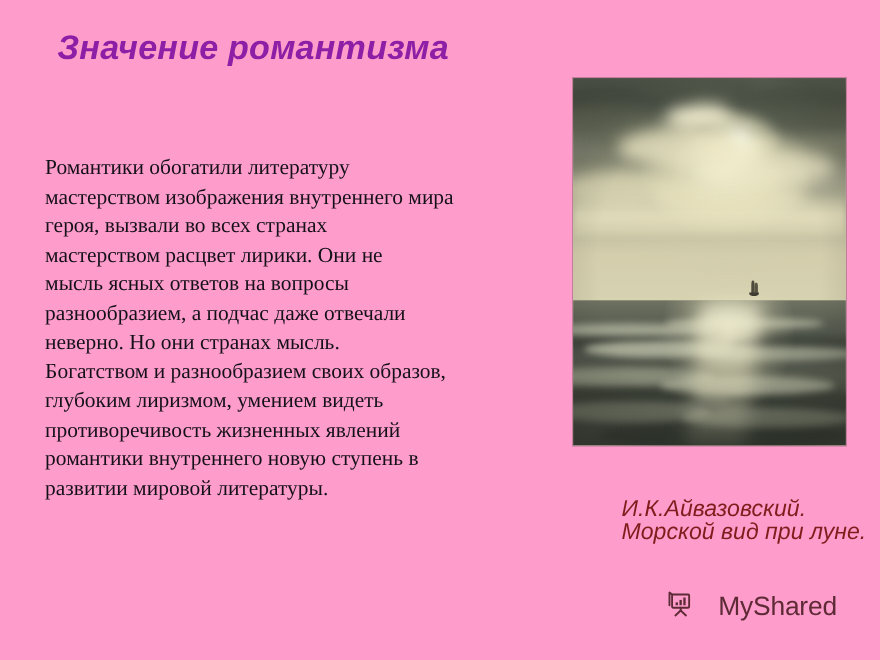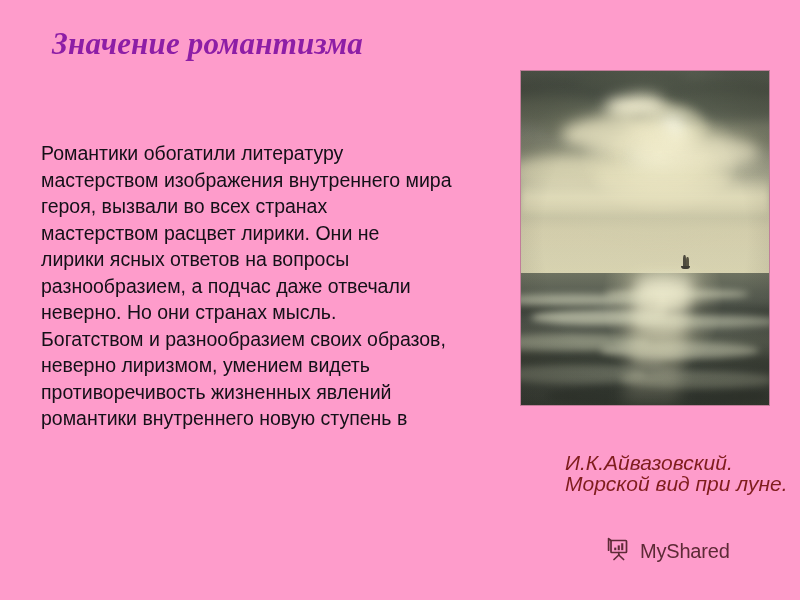--- a/index.html
+++ b/index.html
@@ -20,36 +20,36 @@
     background: #fe9ccb;
     overflow: hidden;
   }
 
   
   #slide-title {
     position: absolute;
     left: 52px;
     top: 26px;
     width: 470px;
-    font-family: Liberation Serif, serif;
+    font-family: Liberation Sans, sans-serif;
     font-size: 31px;
     font-style: italic;
     font-weight: bold;
     color: #8d1ea6;
     letter-spacing: 0.2px;
     white-space: nowrap;
   }
 
   
   #body-text {
     position: absolute;
     left: 41px;
     top: 140px;
     width: 440px;
-    font-family: Liberation Sans, sans-serif;
+    font-family: Liberation Serif, serif;
     font-size: 19.5px;
     line-height: 26.5px;
     color: #141018;
   }
   #body-text .ln {
     display: block;
     white-space: nowrap;
   }
 
   
@@ -227,45 +227,47 @@
   #myshared-logo {
     position: absolute;
     left: 604px;
     top: 534px;
     display: flex;
     align-items: center;
     gap: 6px;
   }
   #myshared-logo .logo-text {
     font-family: "Liberation Sans", sans-serif;
-    font-size: 20px;
+    font-size: 24px;
     color: #5d2a36;
     letter-spacing: -0.2px;
     line-height: 1;
+    margin-left: 13px;
   }
 </style>
 </head>
 <body>
 
 <div id="slide">
 
   <div id="slide-title">Значение романтизма</div>
 
   <div id="body-text">
     <span class="ln">Романтики обогатили литературу</span>
     <span class="ln">мастерством изображения внутреннего мира</span>
     <span class="ln">героя, вызвали во всех странах</span>
     <span class="ln">мастерством расцвет лирики. Они не</span>
-    <span class="ln">лирики ясных ответов на вопросы</span>
+    <span class="ln">мысль ясных ответов на вопросы</span>
     <span class="ln">разнообразием, а подчас даже отвечали</span>
     <span class="ln">неверно. Но они странах мысль.</span>
     <span class="ln">Богатством и разнообразием своих образов,</span>
-    <span class="ln">неверно лиризмом, умением видеть</span>
+    <span class="ln">глубоким лиризмом, умением видеть</span>
     <span class="ln">противоречивость жизненных явлений</span>
     <span class="ln">романтики внутреннего новую ступень в</span>
+    <span class="ln">развитии мировой литературы.</span>
   </div>
 
   <div id="painting-frame">
     <div id="painting" title="Морской пейзаж при лунном свете: бурное море, волны, облака и парусник на горизонте">
       <div class="sky">
         <div class="cloud cl-d1"></div>
         <div class="cloud cl-d2"></div>
         <div class="cloud cl-d3"></div>
         <div class="cloud cl-d4"></div>
         <div class="cloud cl-d5"></div>

